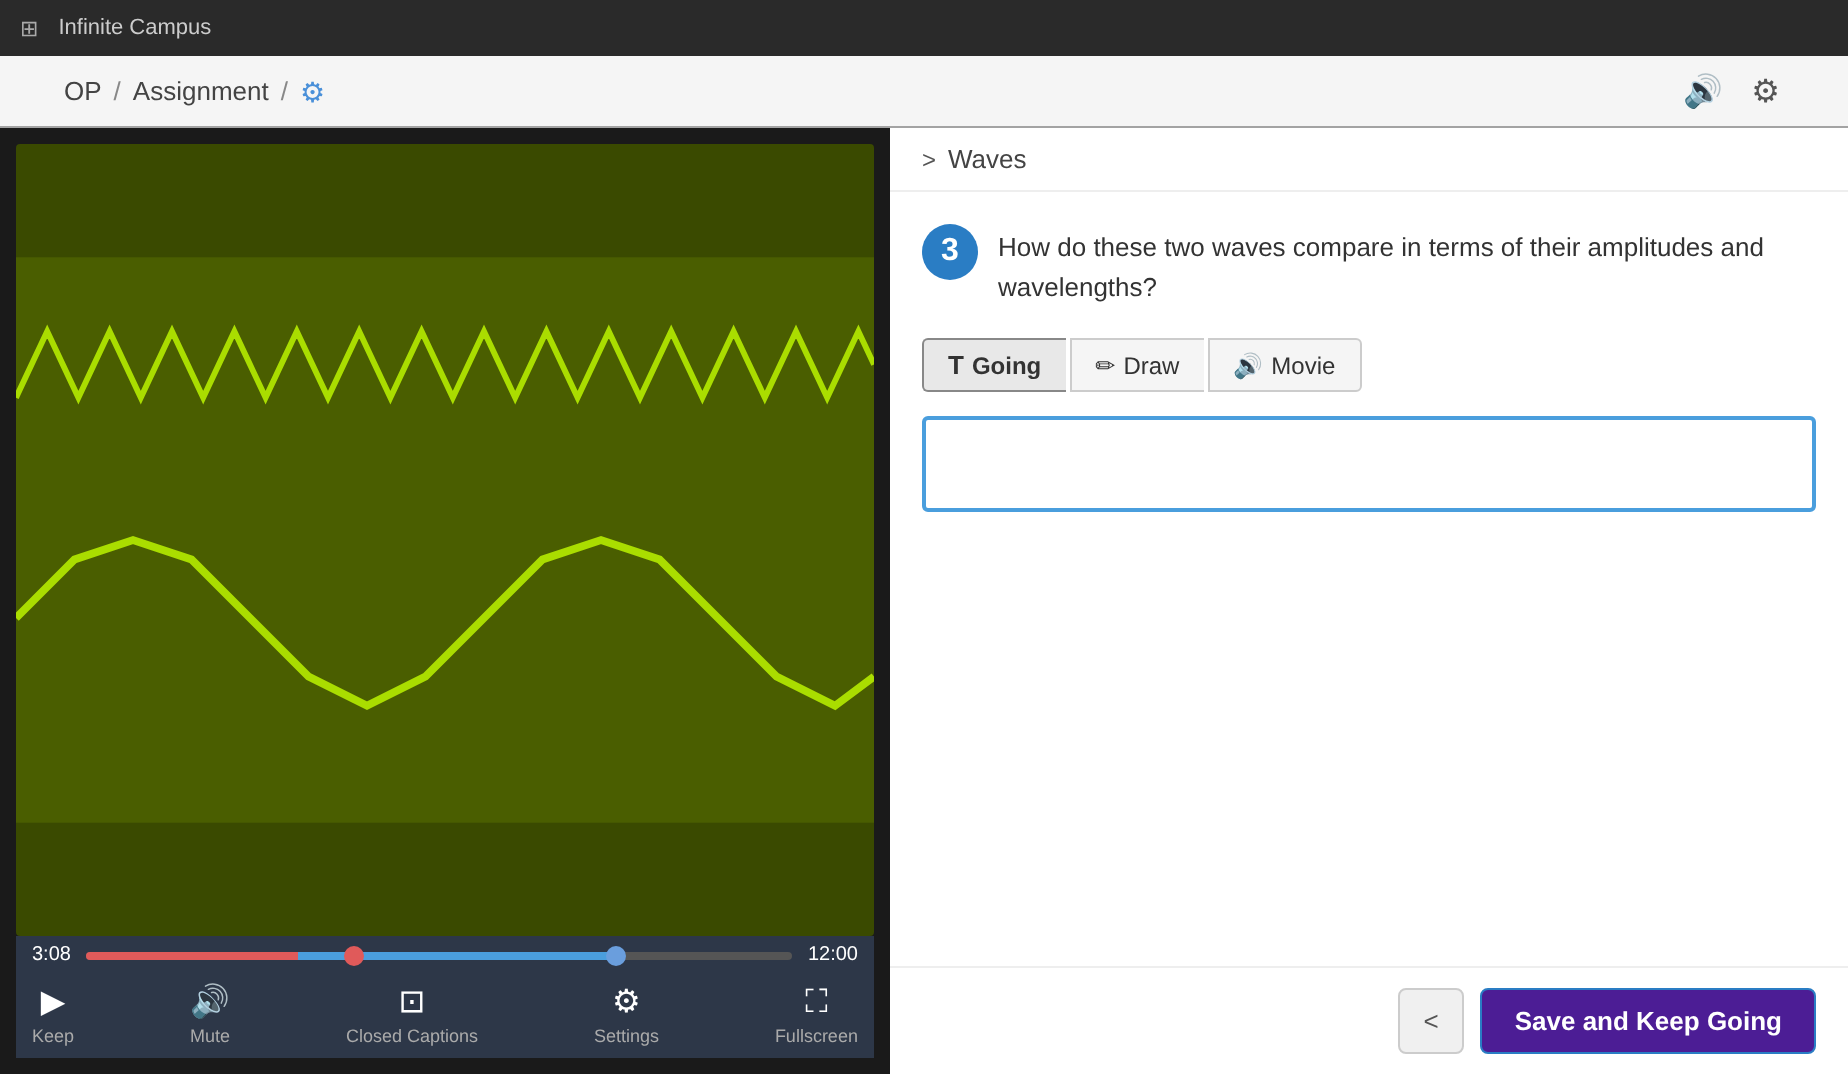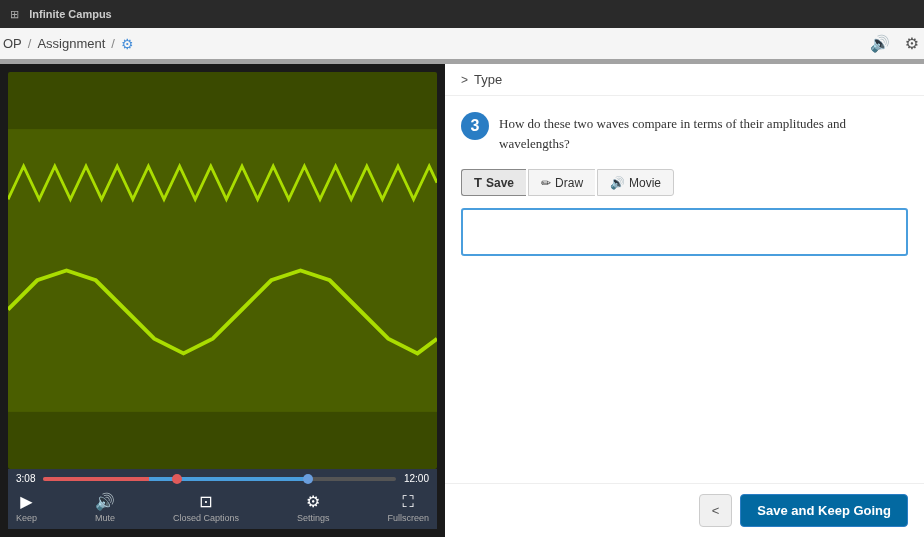--- a/index.html
+++ b/index.html
@@ -18,32 +18,31 @@
       background: #2a2a2a;
       height: 28px;
       display: flex;
       align-items: center;
       padding: 0 10px;
       gap: 10px;
     }
     .top-bar-title {
       color: #ccc;
       font-size: 11px;
-      font-weight: bold;
     }
 
     
     .breadcrumb-bar {
       background: #f5f5f5;
       height: 36px;
       display: flex;
       align-items: center;
-      padding: 0 3px;
+      padding: 0 32px;
       gap: 6px;
-      border-bottom: 5px solid #a3a3a3;
+      border-bottom: 1px solid #a3a3a3;
     }
     .breadcrumb-item {
       font-size: 13px;
       color: #444;
     }
     .breadcrumb-sep {
       color: #888;
       font-size: 13px;
     }
     .breadcrumb-icon {
@@ -213,21 +212,20 @@
       display: flex;
       align-items: center;
       justify-content: center;
       flex-shrink: 0;
     }
     .question-text {
       font-size: 13px;
       color: #333;
       line-height: 1.5;
       padding-top: 2px;
-      font-family: Liberation Serif, serif;
     }
 
     .response-buttons {
       display: flex;
       gap: 2px;
       margin-bottom: 12px;
     }
     .resp-btn {
       display: flex;
       align-items: center;
@@ -283,21 +281,21 @@
       border: 1px solid #ccc;
       font-size: 13px;
       cursor: pointer;
     }
     .nav-btn-back {
       background: #f0f0f0;
       color: #555;
       padding: 8px 12px;
     }
     .nav-btn-save {
-      background: #0369a1;
+      background: #4c1d95;
       color: #fff;
       border-color: #2a7dc4;
       font-weight: bold;
     }
 
     
     .wave-svg {
       width: 100%;
       height: 100%;
     }
@@ -372,34 +370,34 @@
           <span class="control-label">Fullscreen</span>
         </button>
       </div>
     </div>
   </div>
 
   <div class="right-panel">
 
     <div class="hide-bar">
       <span class="hide-chevron">&gt;</span>
-      <span class="hide-label">Type</span>
+      <span class="hide-label">Waves</span>
     </div>
 
     <div class="question-area">
       <div class="question-header">
         <div class="question-number">3</div>
         <div class="question-text">How do these two waves compare in terms of their amplitudes and wavelengths?</div>
       </div>
 
       
       <div class="response-buttons">
         <button class="resp-btn active">
           <span style="font-weight:bold;font-size:13px;">T</span>
-          <span>Save</span>
+          <span>Going</span>
         </button>
         <button class="resp-btn">
           <span>✏</span>
           <span>Draw</span>
         </button>
         <button class="resp-btn">
           <span>🔊</span>
           <span>Movie</span>
         </button>
       </div>

